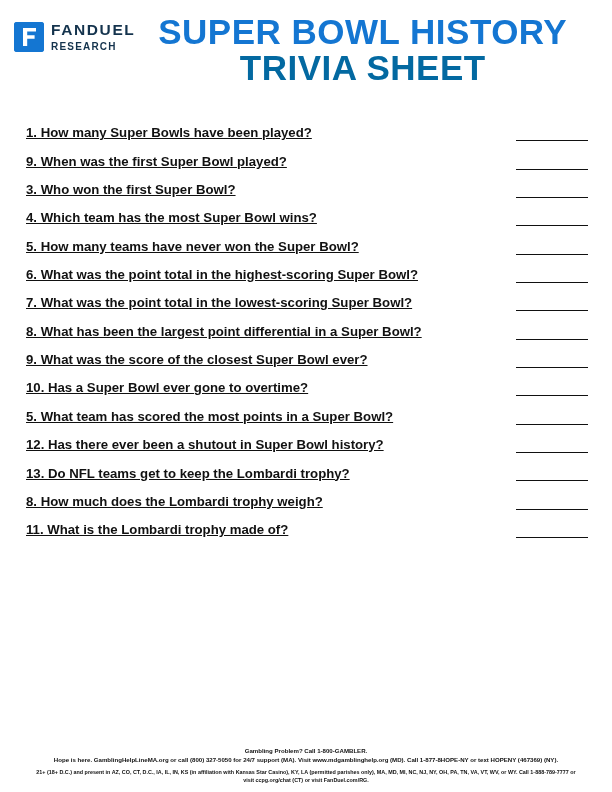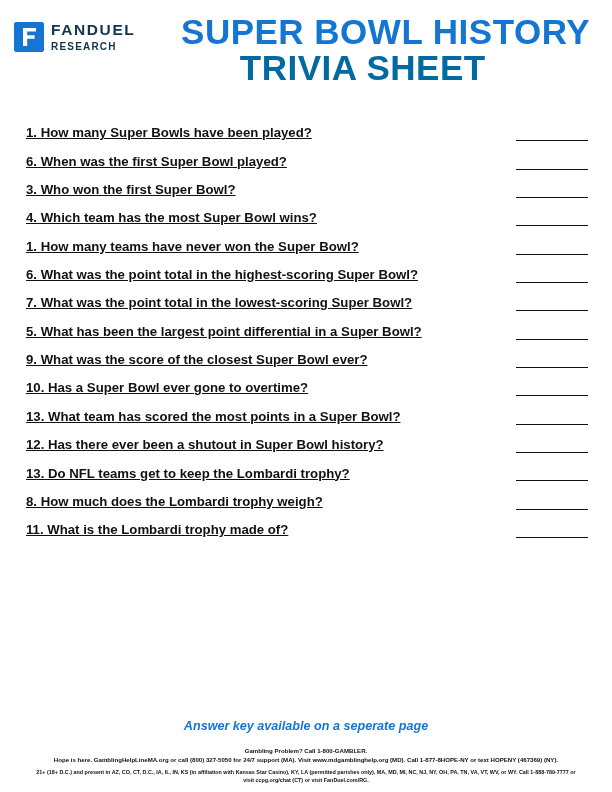--- a/index.html
+++ b/index.html
@@ -70,21 +70,20 @@
     text-align: center;
     padding-right: 4px;
   }
   .title-line1 {
     font-size: 35px;
     font-weight: bold;
     color: #1476d2;
     letter-spacing: 0.5px;
     line-height: 1.02;
     white-space: nowrap;
-    text-align: right;
   }
   .title-line2 {
     font-size: 35px;
     font-weight: bold;
     color: #0369a1;
     letter-spacing: 0.5px;
     line-height: 1.02;
     white-space: nowrap;
   }
 
@@ -175,66 +174,66 @@
     </div>
   </div>
 
   <div class="questions">
     <div class="q-row">
       <span class="q-text">1. How many Super Bowls have been played?</span>
       <span class="q-spacer"></span>
       <span class="q-blank"></span>
     </div>
     <div class="q-row">
-      <span class="q-text">6. When was the first Super Bowl played?</span>
+      <span class="q-text">9. When was the first Super Bowl played?</span>
       <span class="q-spacer"></span>
       <span class="q-blank"></span>
     </div>
     <div class="q-row">
       <span class="q-text">3. Who won the first Super Bowl?</span>
       <span class="q-spacer"></span>
       <span class="q-blank"></span>
     </div>
     <div class="q-row">
       <span class="q-text">4. Which team has the most Super Bowl wins?</span>
       <span class="q-spacer"></span>
       <span class="q-blank"></span>
     </div>
     <div class="q-row">
-      <span class="q-text">1. How many teams have never won the Super Bowl?</span>
+      <span class="q-text">5. How many teams have never won the Super Bowl?</span>
       <span class="q-spacer"></span>
       <span class="q-blank"></span>
     </div>
     <div class="q-row">
       <span class="q-text">6. What was the point total in the highest-scoring Super Bowl?</span>
       <span class="q-spacer"></span>
       <span class="q-blank"></span>
     </div>
     <div class="q-row">
       <span class="q-text">7. What was the point total in the lowest-scoring Super Bowl?</span>
       <span class="q-spacer"></span>
       <span class="q-blank"></span>
     </div>
     <div class="q-row">
-      <span class="q-text">5. What has been the largest point differential in a Super Bowl?</span>
+      <span class="q-text">8. What has been the largest point differential in a Super Bowl?</span>
       <span class="q-spacer"></span>
       <span class="q-blank"></span>
     </div>
     <div class="q-row">
       <span class="q-text">9. What was the score of the closest Super Bowl ever?</span>
       <span class="q-spacer"></span>
       <span class="q-blank"></span>
     </div>
     <div class="q-row">
       <span class="q-text">10. Has a Super Bowl ever gone to overtime?</span>
       <span class="q-spacer"></span>
       <span class="q-blank"></span>
     </div>
     <div class="q-row">
-      <span class="q-text">13. What team has scored the most points in a Super Bowl?</span>
+      <span class="q-text">5. What team has scored the most points in a Super Bowl?</span>
       <span class="q-spacer"></span>
       <span class="q-blank"></span>
     </div>
     <div class="q-row">
       <span class="q-text">12. Has there ever been a shutout in Super Bowl history?</span>
       <span class="q-spacer"></span>
       <span class="q-blank"></span>
     </div>
     <div class="q-row">
       <span class="q-text">13. Do NFL teams get to keep the Lombardi trophy?</span>
@@ -247,21 +246,20 @@
       <span class="q-blank"></span>
     </div>
     <div class="q-row">
       <span class="q-text">11. What is the Lombardi trophy made of?</span>
       <span class="q-spacer"></span>
       <span class="q-blank"></span>
     </div>
   </div>
 
   <div class="footer">
-    <div class="answer-key">Answer key available on a seperate page</div>
     <div class="legal">
       <div class="bold-line">Gambling Problem? Call 1-800-GAMBLER.</div>
       <div>Hope is here. GamblingHelpLineMA.org or call (800) 327-5050 for 24/7 support (MA). Visit www.mdgamblinghelp.org (MD). Call 1-877-8HOPE-NY or text HOPENY (467369) (NY).</div>
     </div>
     <div class="legal-small">21+ (18+ D.C.) and present in AZ, CO, CT, D.C., IA, IL, IN, KS (in affiliation with Kansas Star Casino), KY, LA (permitted parishes only), MA, MD, MI, NC, NJ, NY, OH, PA, TN, VA, VT, WV, or WY. Call 1-888-789-7777 or visit ccpg.org/chat (CT) or visit FanDuel.com/RG.</div>
   </div>
 
 </div>
 
 </body></html>

